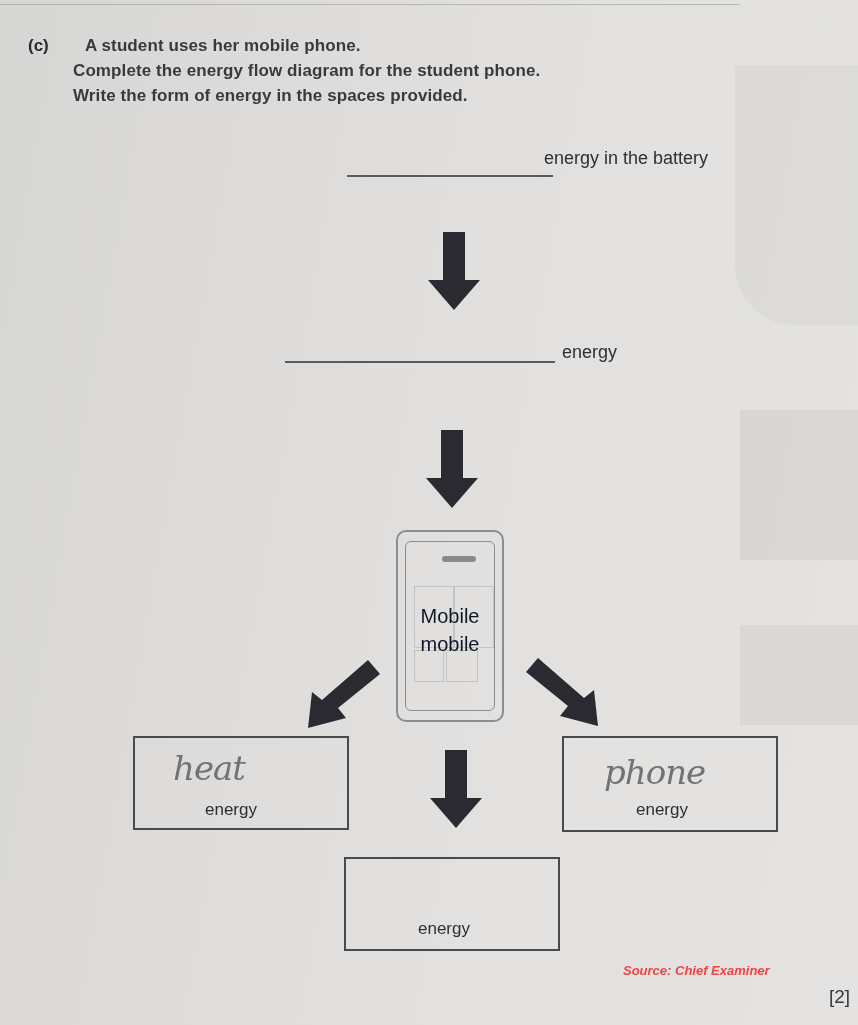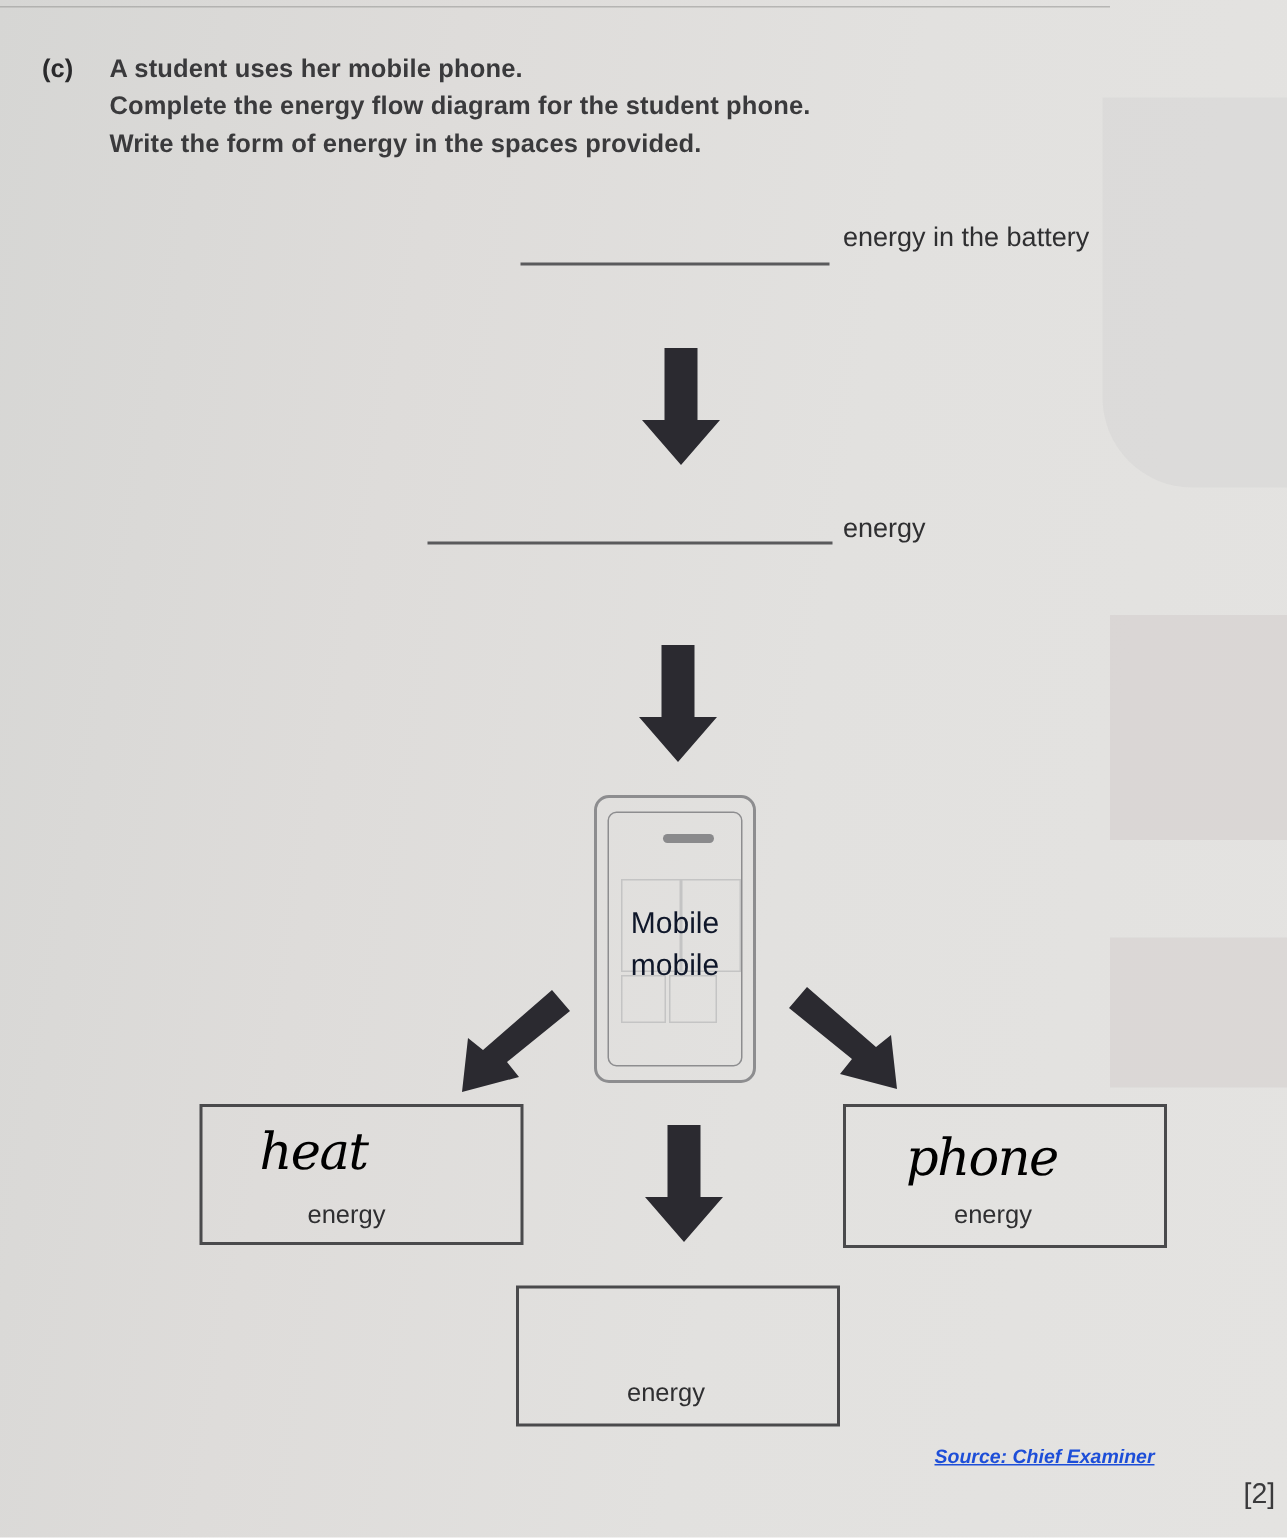--- a/index.html
+++ b/index.html
@@ -17,42 +17,42 @@
     .qline { position:absolute; left:73px; font-size:17px; font-weight:bold; color:#3a3a3c; letter-spacing:.1px; }
     .blank { position:absolute; height:2px; background:#5a5a5c; }
     .lbl { position:absolute; font-size:18px; color:#2f2f31; }
     .arrow { position:absolute; }
     .phone { position:absolute; left:396px; top:530px; width:104px; height:188px; border:2px solid #8d8d8f; border-radius:10px; }
     .phone-inner { position:absolute; left:7px; top:9px; right:7px; bottom:9px; border:1.5px solid #8d8d8f; border-radius:6px; }
     .speaker { position:absolute; left:36px; top:14px; width:34px; height:6px; background:#8a8a8c; border-radius:3px; }
     .phone-text { position:absolute; left:0; right:0; top:70px; text-align:center; font-size:20px; line-height:28px; color:#0f172a; }
     .phone-tile { position:absolute; border:1px solid #c4c4c4; }
     .box { position:absolute; border:2px solid #4a4a4c; }
-    .hand { position:absolute; font-family: "DejaVu Serif", serif; font-style: italic; font-size:34px; color:#000000; letter-spacing:-1px; }
+    .hand { position:absolute; font-family: "DejaVu Serif", serif; font-style: italic; font-size:34px; color:#737373; letter-spacing:-1px; }
     .box-energy { position:absolute; font-size:17px; color:#2f2f31; }
-    .source { position:absolute; left:623px; top:963px; font-size:13px; font-style:italic; font-weight:bold; color:#1d4ed8;text-decoration:underline; }
+    .source { position:absolute; left:623px; top:963px; font-size:13px; font-style:italic; font-weight:bold; color:#ef4444; }
     .marks { position:absolute; left:829px; top:986px; font-size:19px; color:#3a3a3c; }
   </style>
 </head>
 <body>
 
 <div class="topline"></div>
 <div class="bleed bleed1"></div>
 <div class="bleed bleed2"></div>
 <div class="bleed bleed3"></div>
 
 <div class="qlabel">(c)</div>
-<div class="qline" style="top:36px;">A student uses her mobile phone.</div>
+<div class="qline" style="top:36px;margin-left:12px;">A student uses her mobile phone.</div>
 <div class="qline" style="top:61px;">Complete the energy flow diagram for the student phone.</div>
 <div class="qline" style="top:86px;">Write the form of energy in the spaces provided.</div>
 
 <div class="blank" style="left:347px; top:175px; width:206px;">
   <span></span>
 </div>
-<div class="lbl" style="left:562px; top:148px;">energy in the battery</div>
+<div class="lbl" style="left:544px; top:148px;">energy in the battery</div>
 
 <svg class="arrow" style="left:426px; top:230px;" width="56" height="82" viewBox="0 0 56 82">
   <polygon points="17,2 39,2 39,50 54,50 28,80 2,50 17,50" fill="#2b2a30"></polygon>
 </svg>
 
 <div class="blank" style="left:285px; top:361px; width:270px;">
   <span></span>
 </div>
 <div class="lbl" style="left:562px; top:342px;">energy</div>
 

